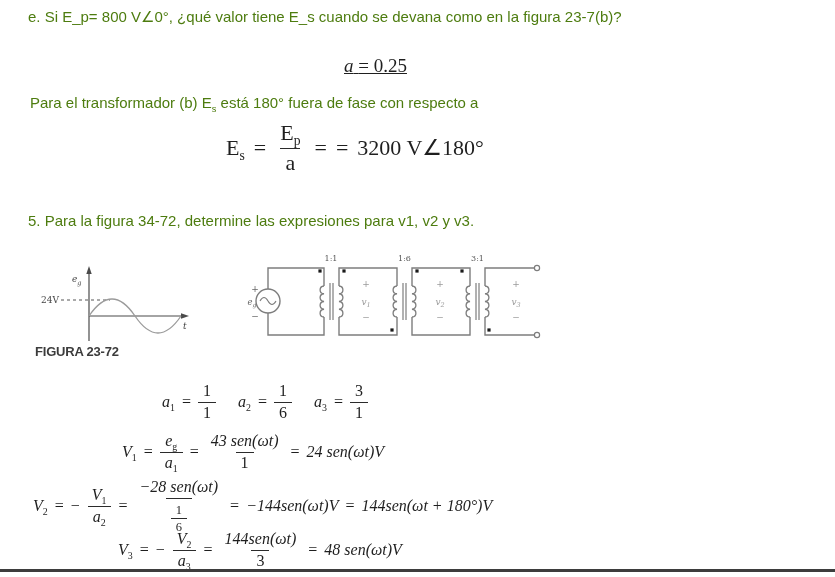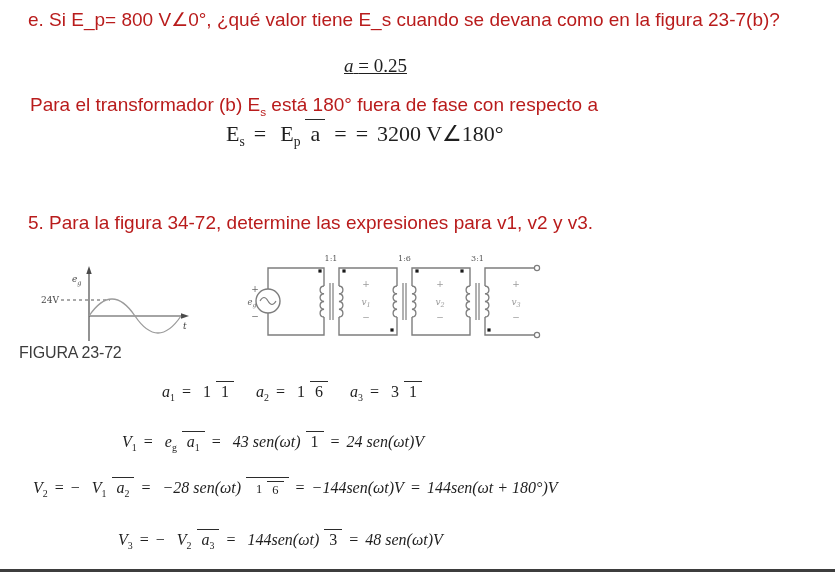--- a/index.html
+++ b/index.html
@@ -1,37 +1,37 @@
 <!DOCTYPE html>
 <html><head>
 <meta charset="utf-8">
 <style>
   html,body { margin:0; padding:0; }
   body {
     width:835px; height:577px; background:#ffffff; position:relative;
     font-family:"Liberation Sans", sans-serif; color:#333; overflow:hidden;
   }
   .abs { position:absolute; }
-  .line { font-size:19px; color:#b91c1c; }
+  .line { font-size:15px; color:#4d7c0f; }
   .math { font-family:"Liberation Serif", serif; color:#1f1f1f; }
   .it { font-style:italic; }
   sub { font-size:0.62em; line-height:0; }
   .eq-row { display:flex; align-items:center; gap:7px; font-family:"Liberation Serif", serif; color:#1f1f1f; font-size:16px; white-space:nowrap; }
-  .frac { display:inline-flex; flex-direction:row; align-items:center; text-align:center; }
+  .frac { display:inline-flex; flex-direction:column; align-items:center; text-align:center; }
   .frac .num, .frac .den { padding:0 5px; line-height:1.3; }
   .frac .den { border-top:1.4px solid #2b2b2b; }
   .frac-small { font-size:12.5px; }
   .q-e   { left:28px;  top:8px;   }
   .eq-a  { left:344px; top:55px;  font-size:19px;text-decoration:underline; }
   .para-b{ left:30px;  top:94px;  }
   .es-eq { left:226px; top:119px; font-size:22px; gap:9px; }
   .p5    { left:28px;  top:212px; }
   .graph-svg   { left:30px;  top:253px; }
   .circuit-svg { left:245px; top:252px; }
-  .fig-caption { left:19px; top:344px; font-size:16px; font-weight:400; color:#3c3c3c; letter-spacing:-0.2px; }
+  .fig-caption { left:35px; top:344px; font-size:13px; font-weight:700; color:#3c3c3c; letter-spacing:-0.2px; }
   .ratios-row { left:162px; top:381px; gap:22px; font-size:16.5px; }
   .v1-row { left:122px; top:431px; }
   .v2-row { left:33px;  top:477px; }
   .v3-row { left:118px; top:529px; }
   .bottom-rule { left:0; top:569px; width:835px; height:3px; background:#3d3d3d; }
   svg text { font-family:"DejaVu Serif", serif; }
 </style>
 </head>
 <body>
 

